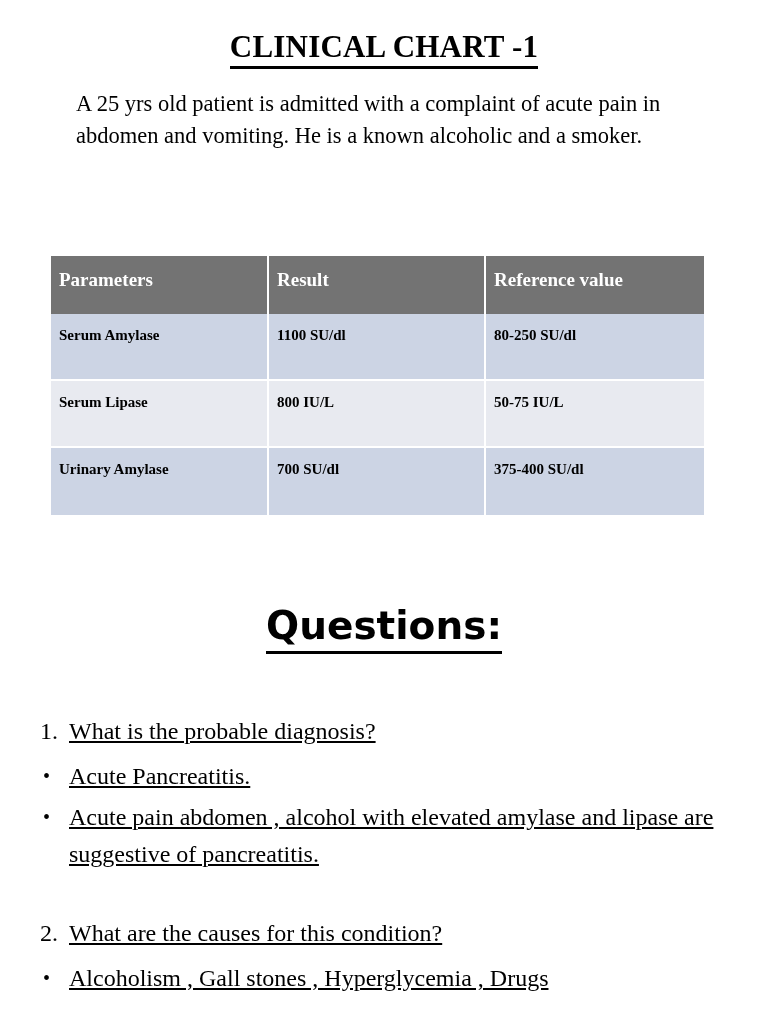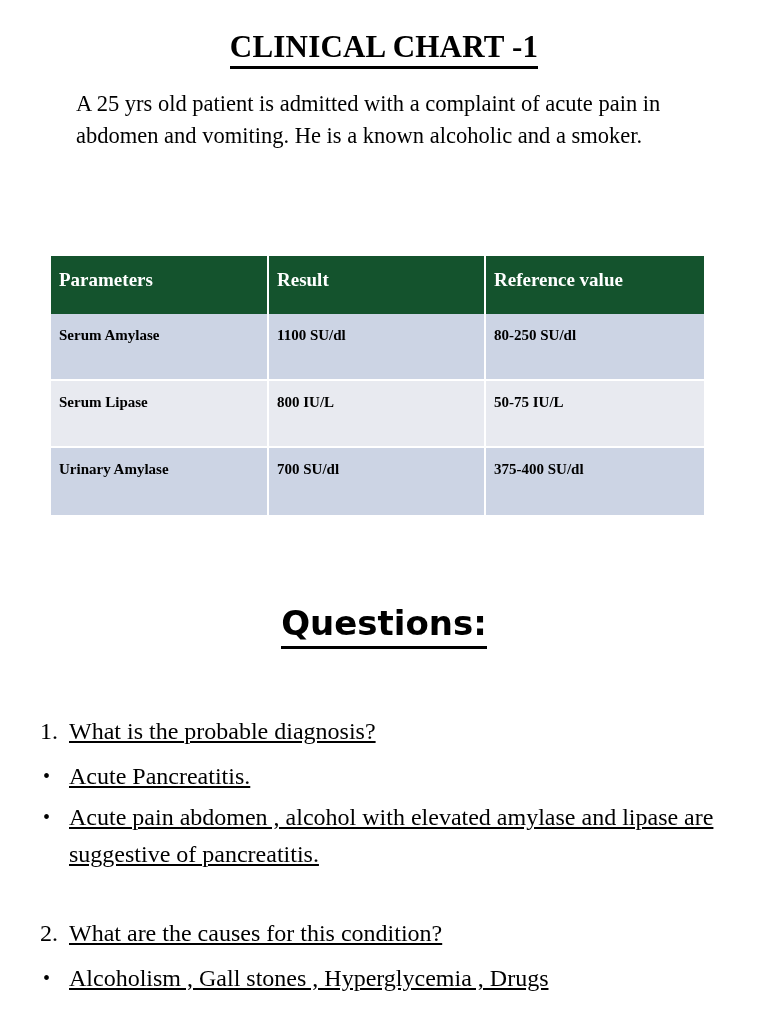--- a/index.html
+++ b/index.html
@@ -75,21 +75,21 @@
     border-collapse: separate;
     border-spacing: 0;
     table-layout: fixed;
     font-size: 15px;
   }
   .findings-table col.c1 { width: 218px; }
   .findings-table col.c2 { width: 217px; }
   .findings-table col.c3 { width: 218px; }
 
   .findings-table th {
-    background: #14532d;
+    background: #737373;
     color: #ffffff;
     font-weight: bold;
     font-size: 19px;
     text-align: left;
     vertical-align: top;
     padding: 13px 0 0 8px;
     height: 58px;
     border-right: 2px solid #ffffff;
     box-sizing: border-box;
   }
@@ -112,21 +112,21 @@
   .findings-table tr:last-child td { border-bottom: none; }
 
   
   .questions-head {
     position: absolute;
     left: 0;
     top: 606px;
     width: 768px;
     text-align: center;
     font-family: "DejaVu Sans", "Liberation Sans", sans-serif;
-    font-size: 34px;
+    font-size: 39px;
     font-weight: bold;
     line-height: 1.0;
   }
   .questions-head span.u {
     border-bottom: 3px solid #000;
     padding-bottom: 3px;
   }
 
   
   .qa-block {

